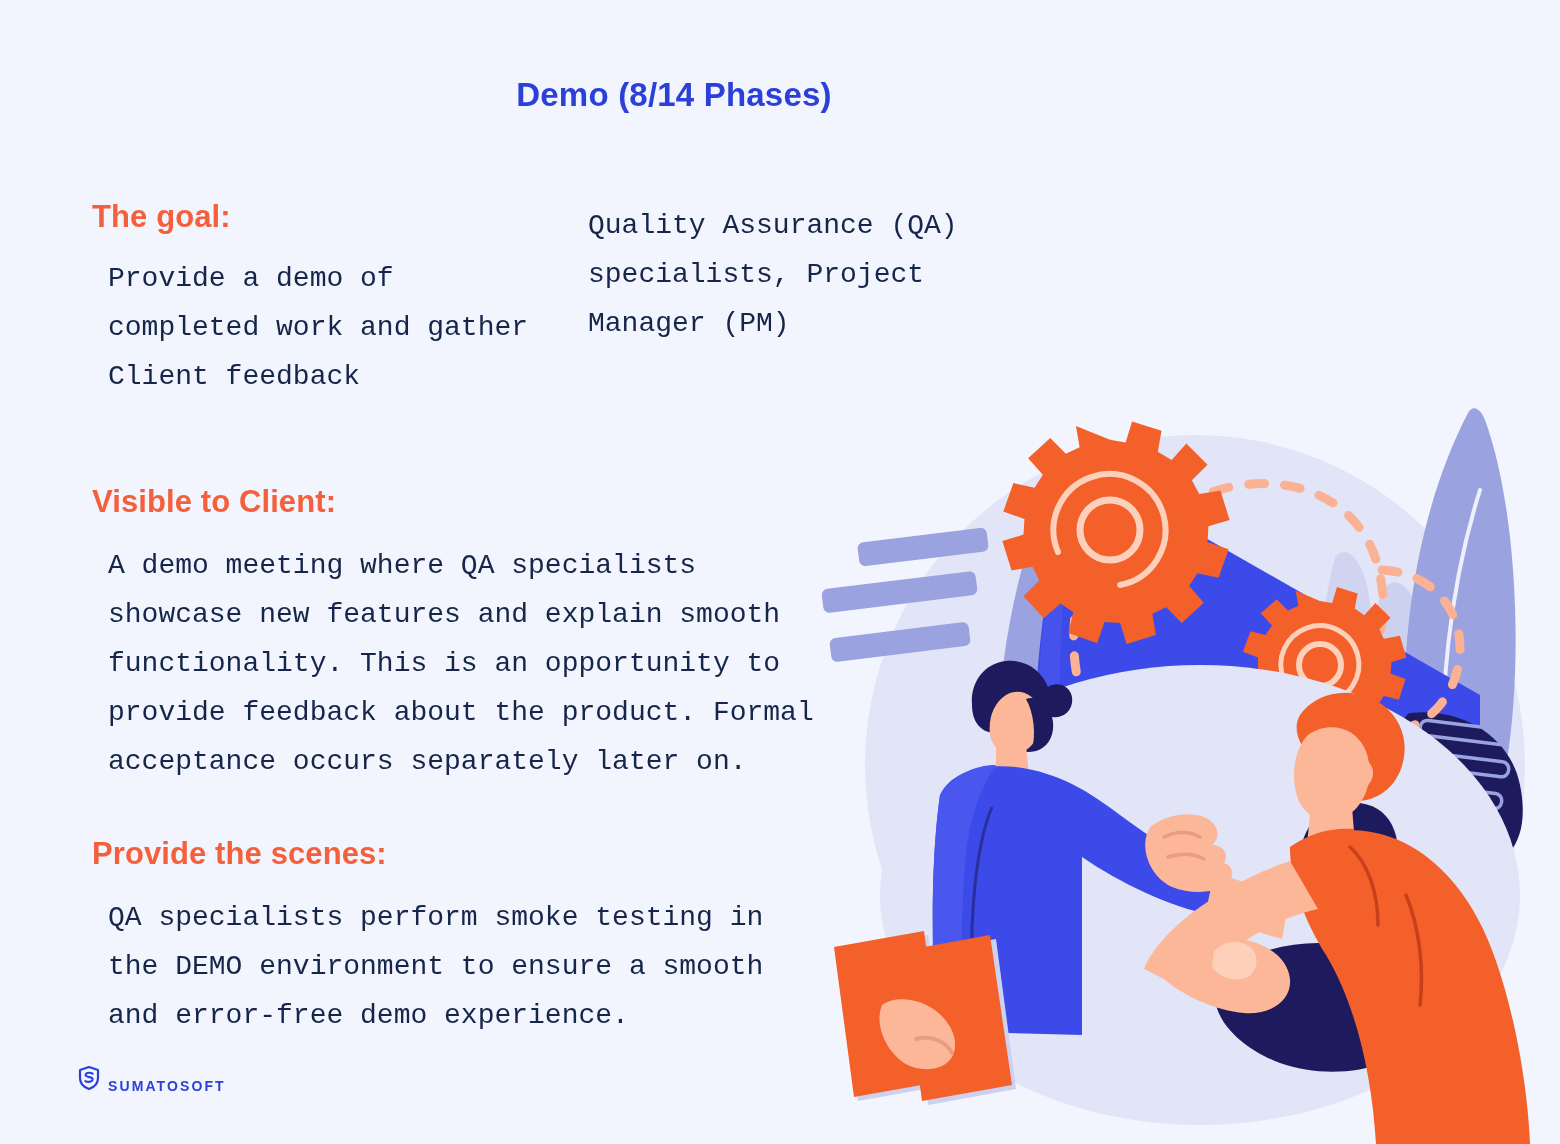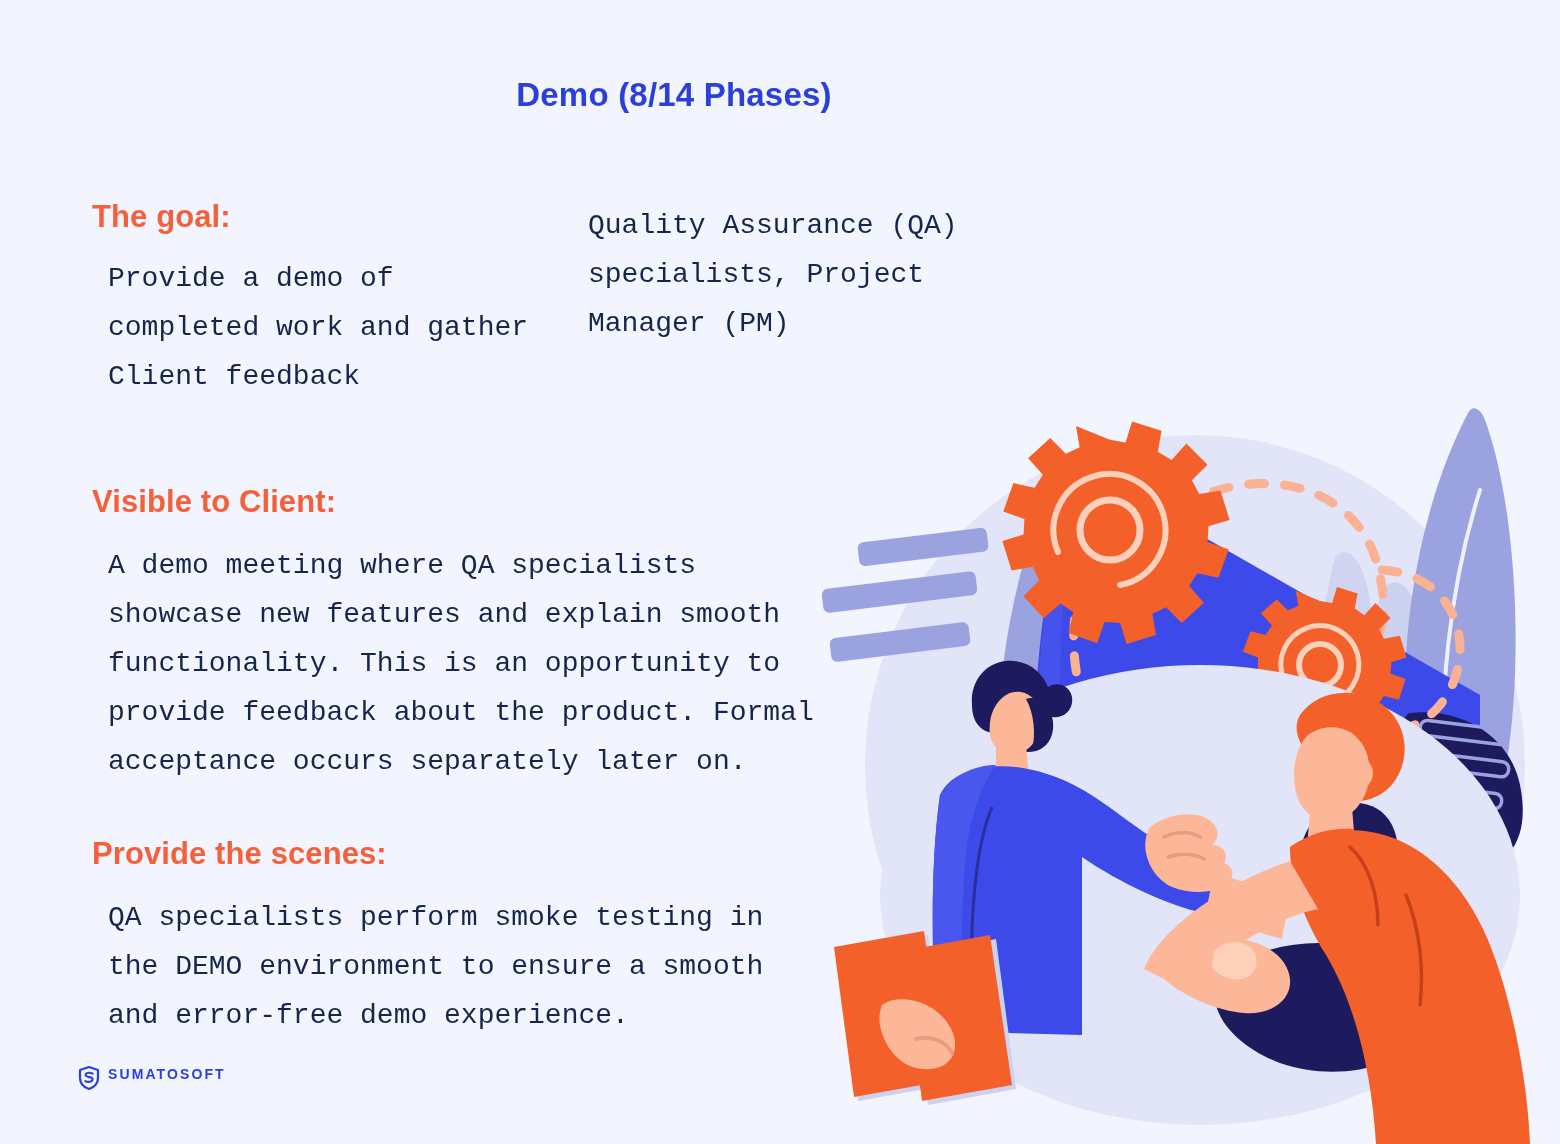--- a/index.html
+++ b/index.html
@@ -81,21 +81,21 @@
   }
   .block-visible .sec-heading,
   .block-behind .sec-heading { margin-bottom: 24px; }
 
   
   .logo {
     position: absolute;
     left: 78px;
     top: 1066px;
     display: flex;
-    align-items: flex-start;
+    align-items: flex-end;
     gap: 8px;
   }
   .logo-mark { display: block; }
   .logo-text {
     font-size: 14px;
     font-weight: bold;
     color: #2b40d8;
     letter-spacing: 2.1px;
   }
 

